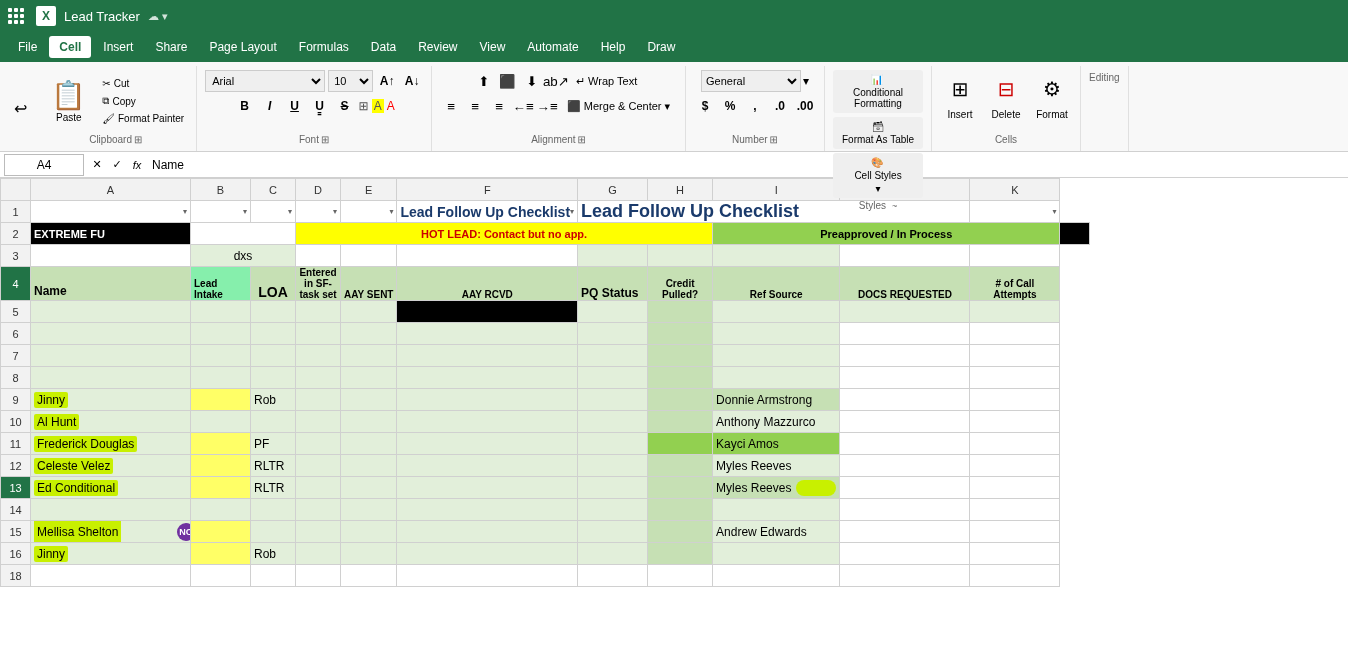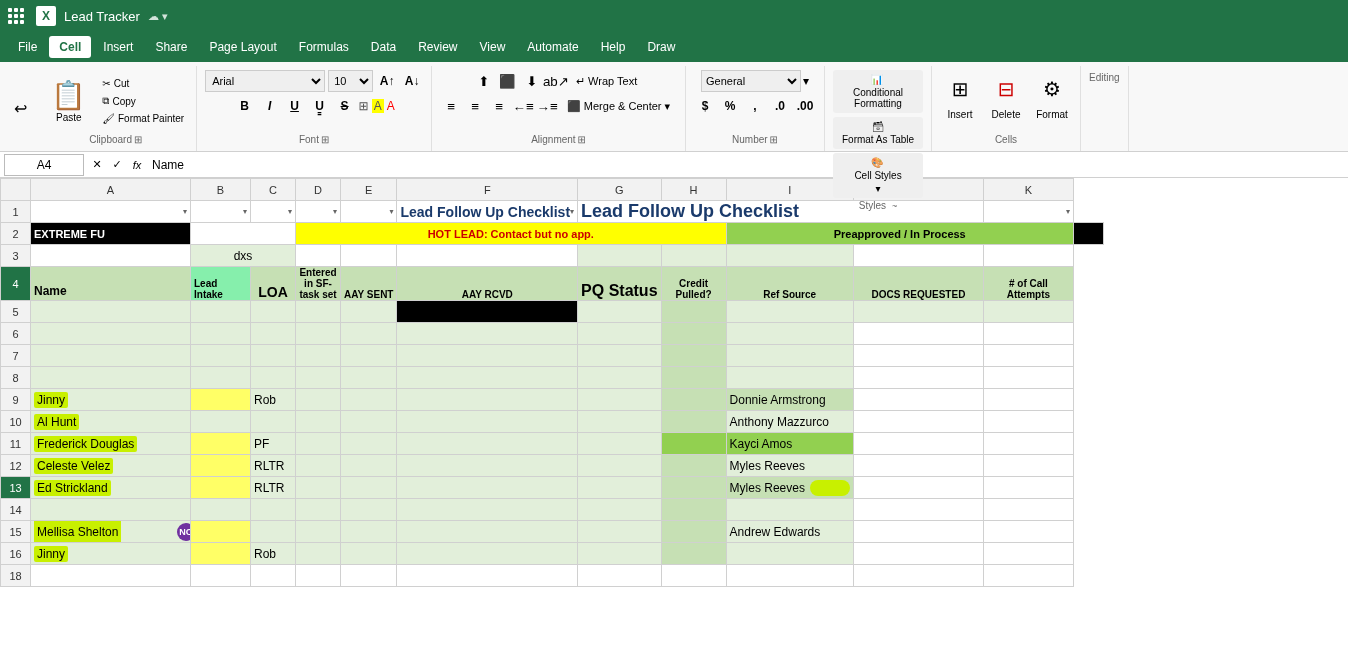--- a/index.html
+++ b/index.html
@@ -547,21 +547,21 @@
       </tr>
 
       <tr>
         <td class="row-header selected">4</td>
         <td style="background:#c6e0b4;font-weight:bold;vertical-align:bottom;padding-bottom:2px;">Name</td>
         <td style="background:#86efac;font-weight:bold;text-align:left;font-size:10px;vertical-align:bottom;white-space:normal;">Lead Intake</td>
         <td style="background:#c6e0b4;font-weight:bold;text-align:center;font-size:14px;vertical-align:bottom;">LOA</td>
         <td style="background:#c6e0b4;font-weight:bold;text-align:center;font-size:10px;vertical-align:bottom;white-space:normal;">Entered in SF-task set</td>
         <td style="background:#c6e0b4;font-weight:bold;text-align:center;font-size:10px;vertical-align:bottom;">AAY SENT</td>
         <td style="background:#c6e0b4;font-weight:bold;text-align:center;font-size:10px;vertical-align:bottom;">AAY RCVD</td>
-        <td style="background:#c6e0b4;font-weight:bold;font-size:16px;vertical-align:bottom;">PQ Status</td>
+        <td style="background:#c6e0b4;font-weight:bold;font-size:12px;vertical-align:bottom;">PQ Status</td>
         <td style="background:#c6e0b4;font-weight:bold;text-align:center;font-size:10px;vertical-align:bottom;white-space:normal;">Credit Pulled?</td>
         <td style="background:#c6e0b4;font-weight:bold;text-align:center;font-size:10px;vertical-align:bottom;">Ref Source</td>
         <td style="background:#c6e0b4;font-weight:bold;text-align:center;font-size:10px;vertical-align:bottom;">DOCS REQUESTED</td>
         <td style="background:#c6e0b4;font-weight:bold;text-align:center;font-size:10px;vertical-align:bottom;white-space:normal;"># of Call Attempts</td>
       </tr>
 
       <tr>
         <td class="row-header">5</td>
         <td style="background:#e2efda;"></td>
         <td style="background:#e2efda;"></td>
@@ -685,21 +685,21 @@
         <td style="background:#e2efda;"></td>
         <td style="background:#c6e0b4;"></td>
         <td style="background:#e2efda;">Myles Reeves</td>
         <td></td>
         <td></td>
       </tr>
 
       <tr>
         <td class="row-header selected">13</td>
         <td style="background:#e2efda;">
-          <span style="background:#c8f000;padding:1px 3px;border-radius:2px;">Ed Strickland</span>
+          <span style="background:#c8f000;padding:1px 3px;border-radius:2px;">Ed Conditional</span>
         </td>
         <td style="background:#ffff66;"></td>
         <td style="background:#e2efda;">RLTR</td>
         <td style="background:#e2efda;"></td>
         <td style="background:#e2efda;"></td>
         <td style="background:#e2efda;"></td>
         <td style="background:#e2efda;"></td>
         <td style="background:#c6e0b4;"></td>
         <td style="background:#c6e0b4;">
           Myles Reeves <span style="background:#c8f000;padding:1px 20px;border-radius:8px;margin-left:5px;"></span>

